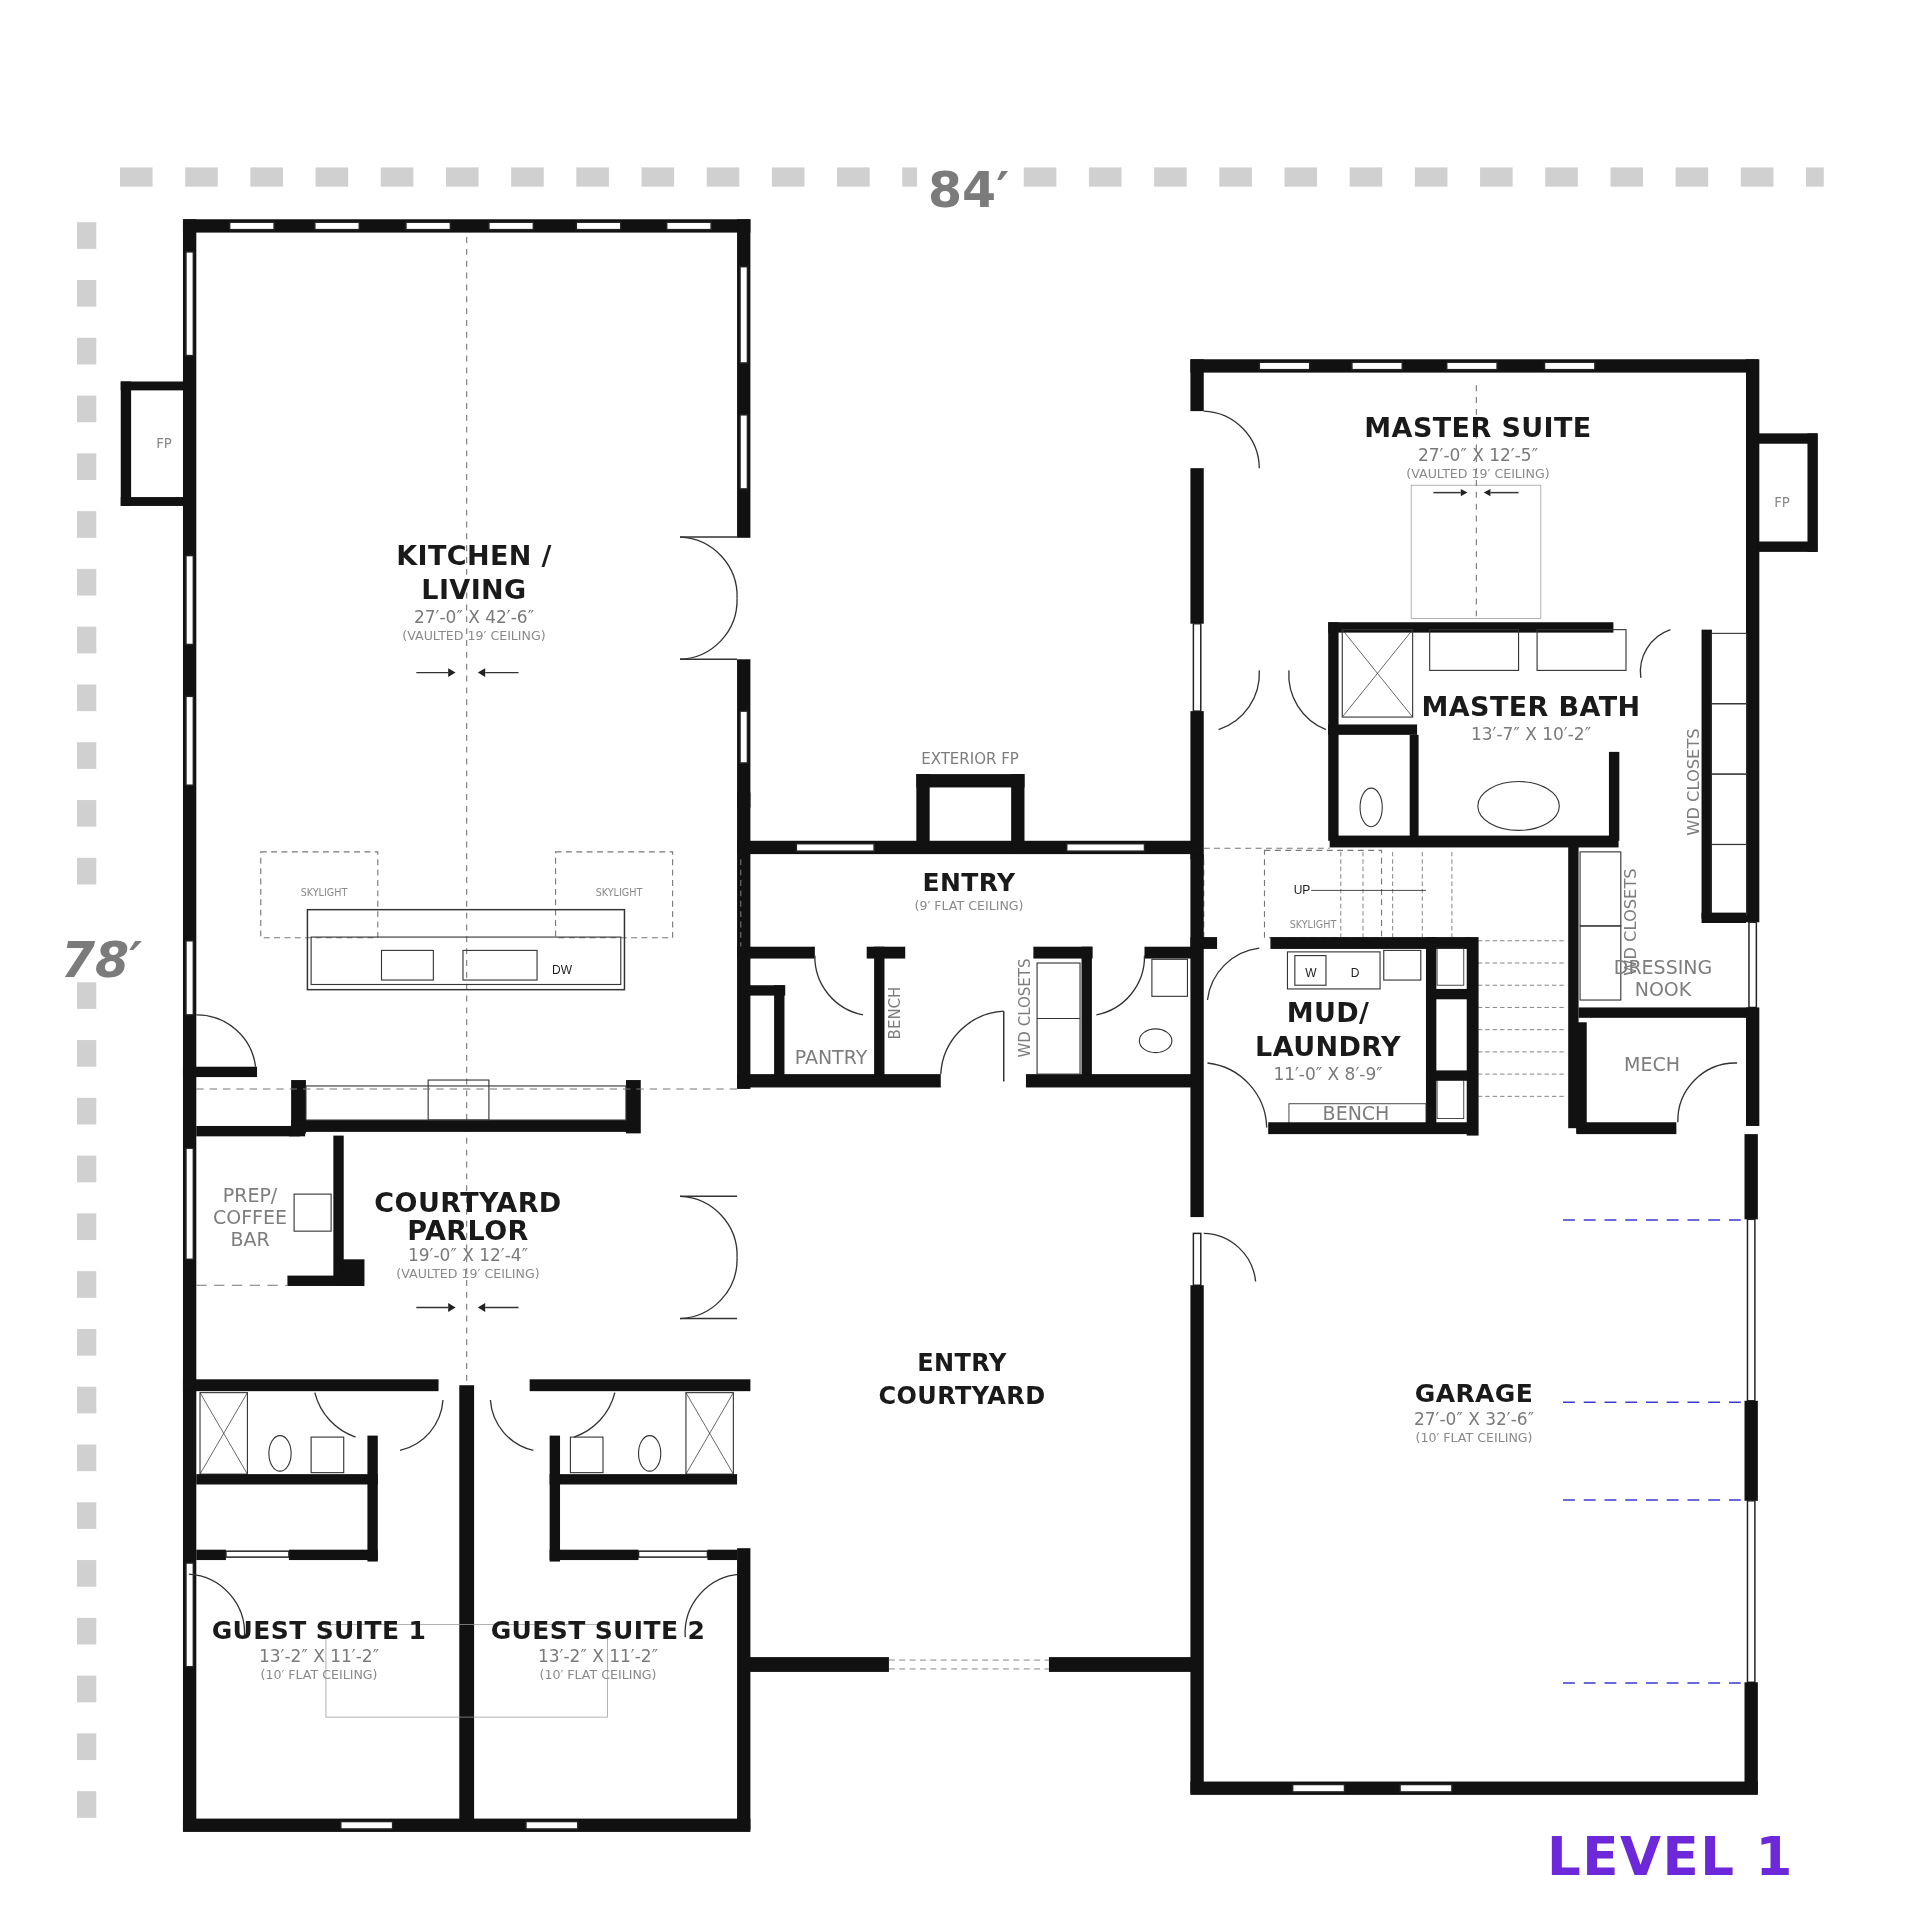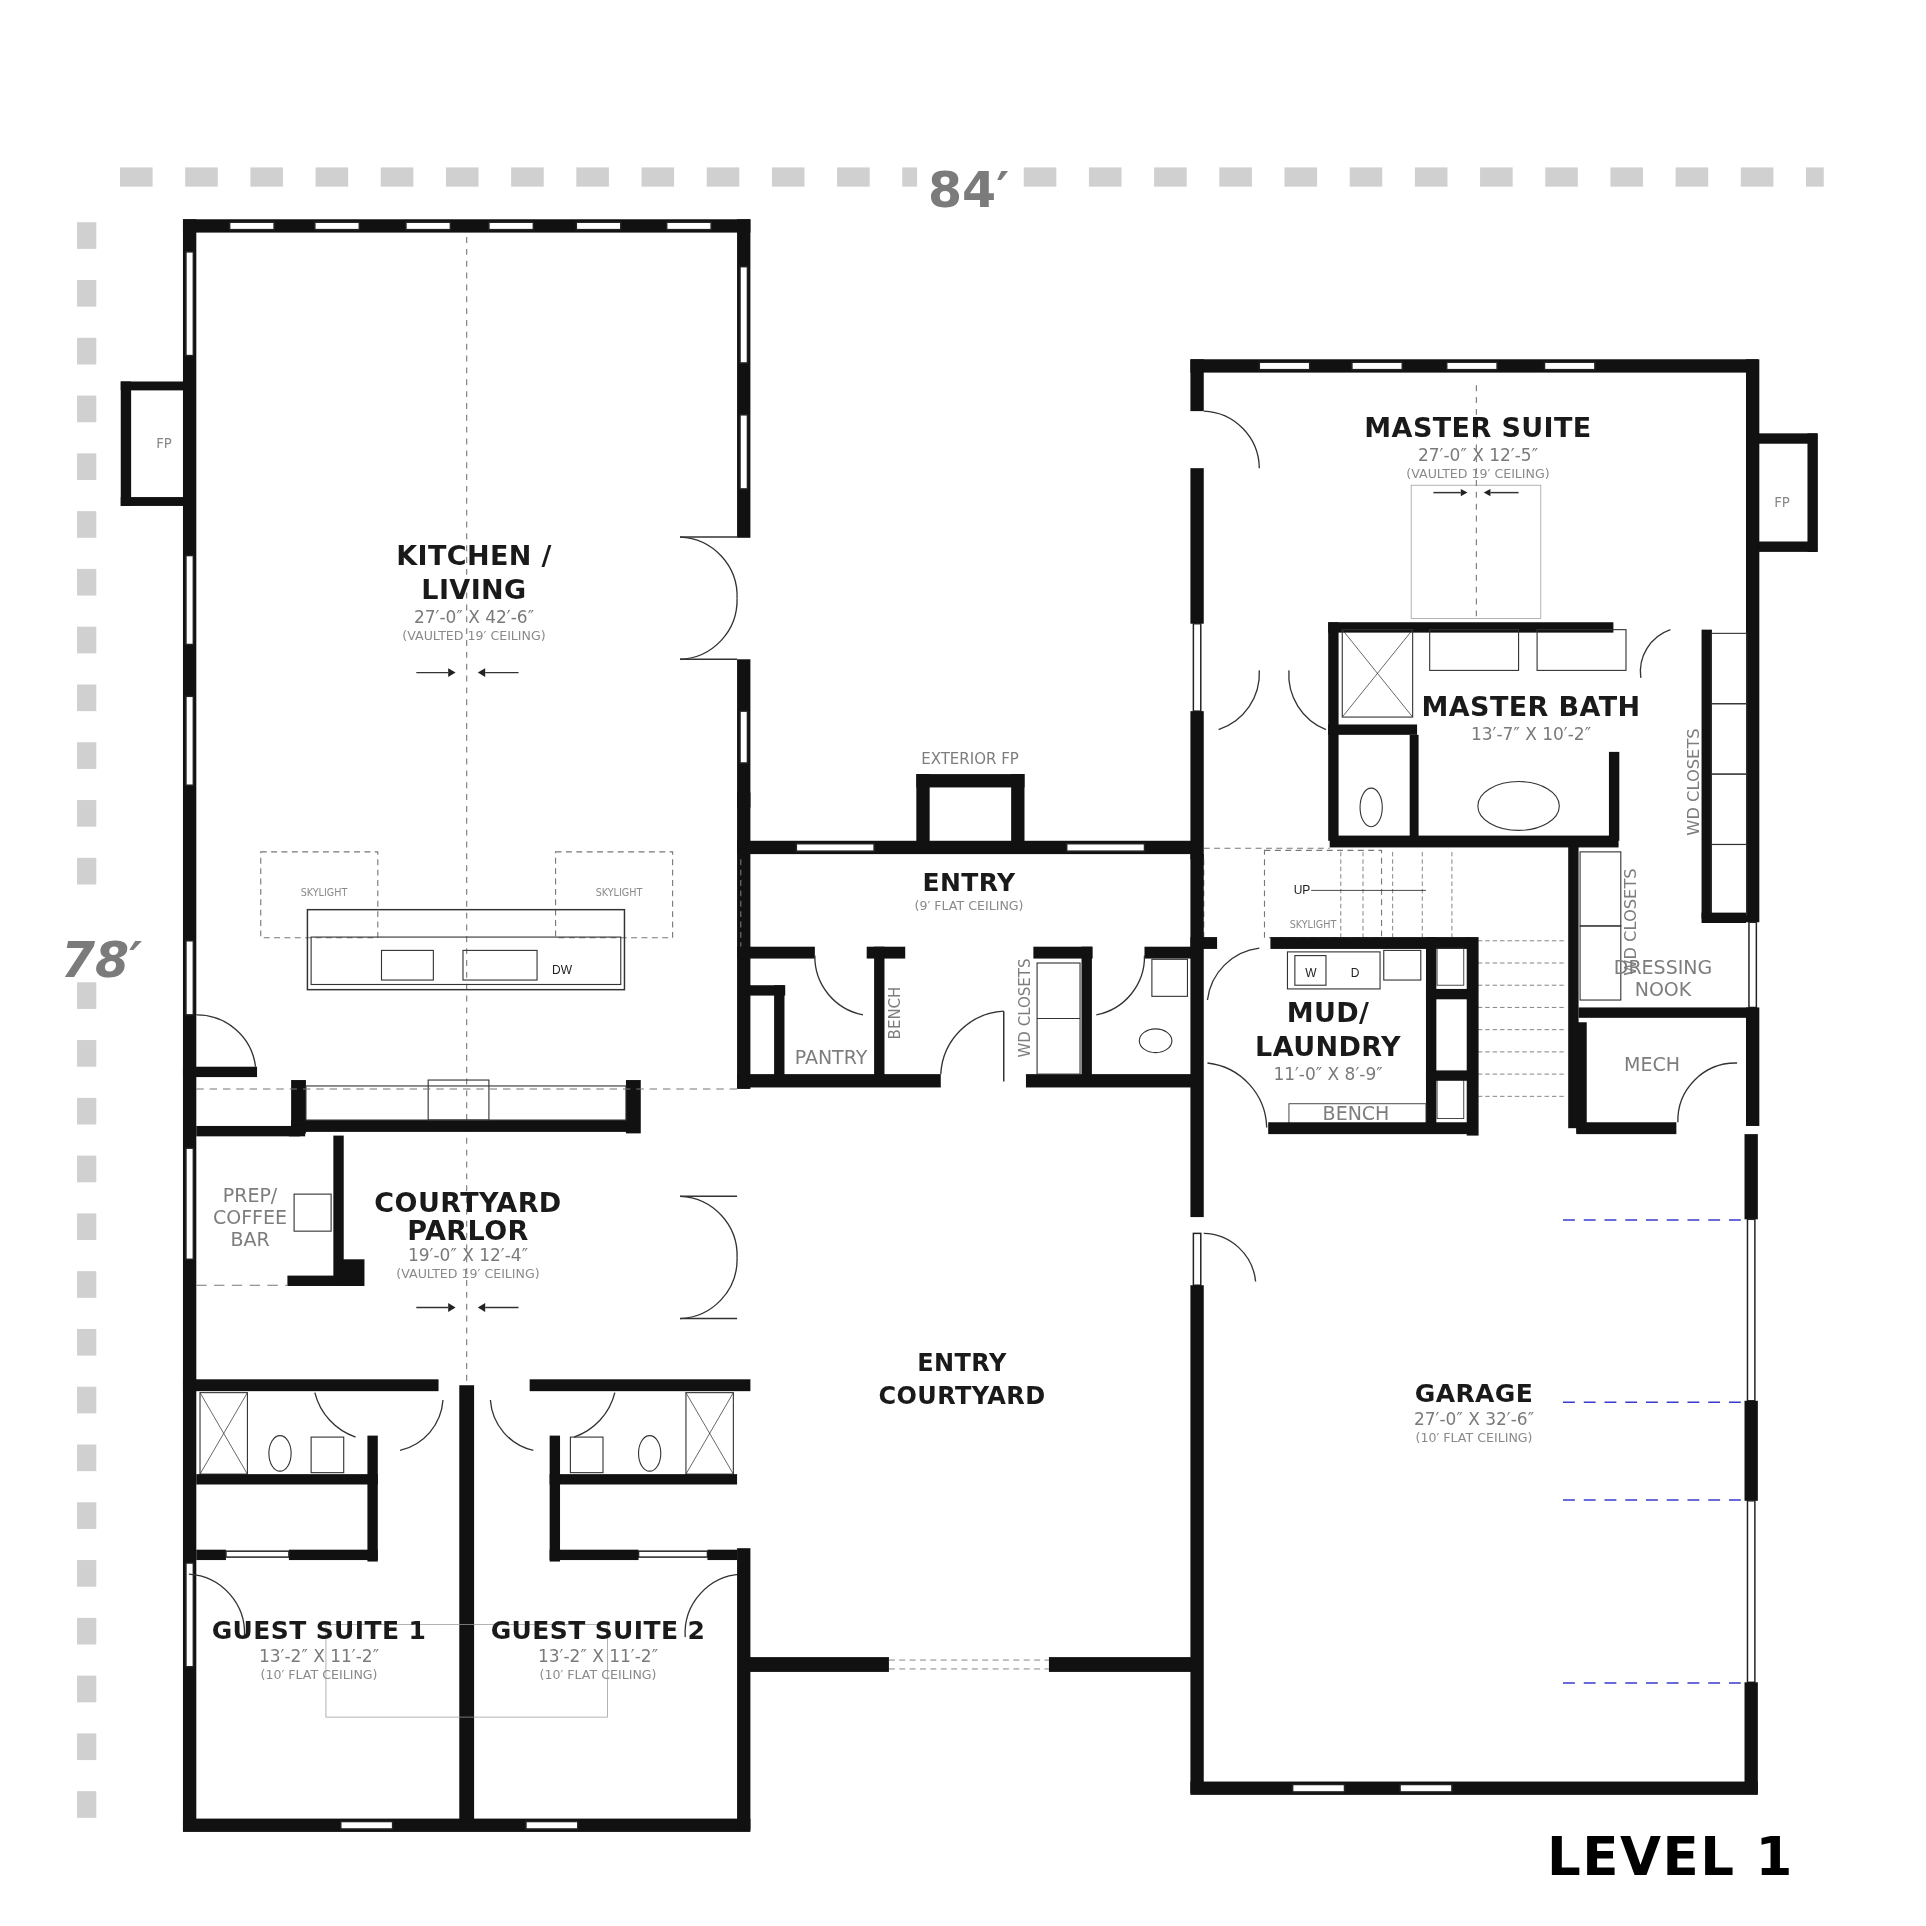--- a/index.html
+++ b/index.html
@@ -12,21 +12,21 @@
   .dim-dash { fill: #d0d0d0; }
   .door-arc { stroke: #333; stroke-width: 1.8; fill: none; }
   .label { position: absolute; transform: translateX(-50%); text-align: center; white-space: nowrap; }
   .room-name { font-family: "DejaVu Sans", sans-serif; font-weight: bold; color: #1a1a1a; font-size: 27px; line-height: 34px; letter-spacing: 0.4px; }
   .room-dim { font-family: "DejaVu Sans", sans-serif; color: #7a7a7a; font-size: 17px; line-height: 21px; }
   .room-ceil { font-family: "DejaVu Sans", sans-serif; color: #8a8a8a; font-size: 12.6px; line-height: 16.3px; }
   .small-lbl { font-family: "DejaVu Sans", sans-serif; color: #7d7d7d; font-size: 19px; line-height: 22px; }
   .tiny-lbl { font-family: "DejaVu Sans", sans-serif; color: #8a8a8a; font-size: 9.6px; }
   .vert { position: absolute; transform-origin: center; transform: translate(-50%,-50%) rotate(-90deg); white-space: nowrap; font-family: "DejaVu Sans", sans-serif; color: #7d7d7d; font-size: 16.3px; }
   .dim-big { position: absolute; font-family: "DejaVu Sans", sans-serif; font-weight: bold; color: #7b7b7b; font-size: 49px; line-height: 49px; margin-top: 16px; }
-  .level { position: absolute; font-family: "DejaVu Sans", sans-serif; font-weight: bold; color: #000000; font-size: 53px; line-height: 53px; letter-spacing: 1.5px; }
+  .level { position: absolute; font-family: "DejaVu Sans", sans-serif; font-weight: bold; color: #6d28d9; font-size: 53px; line-height: 53px; letter-spacing: 1.5px; }
   .fp-lbl { position: absolute; transform: translate(-50%,-50%); font-family: "DejaVu Sans", sans-serif; color: #888; font-size: 13.3px; }
   .appl { position: absolute; transform: translate(-50%,-50%); font-family: "Liberation Sans", sans-serif; color: #222; font-size: 12px; }
 </style>
 </head>
 <body>
 
 <svg id="plan" viewBox="0 0 2600 2600" xmlns="http://www.w3.org/2000/svg">
 
   <g>
     <rect class="dim-dash" x="162" y="226" width="44" height="26"></rect>

